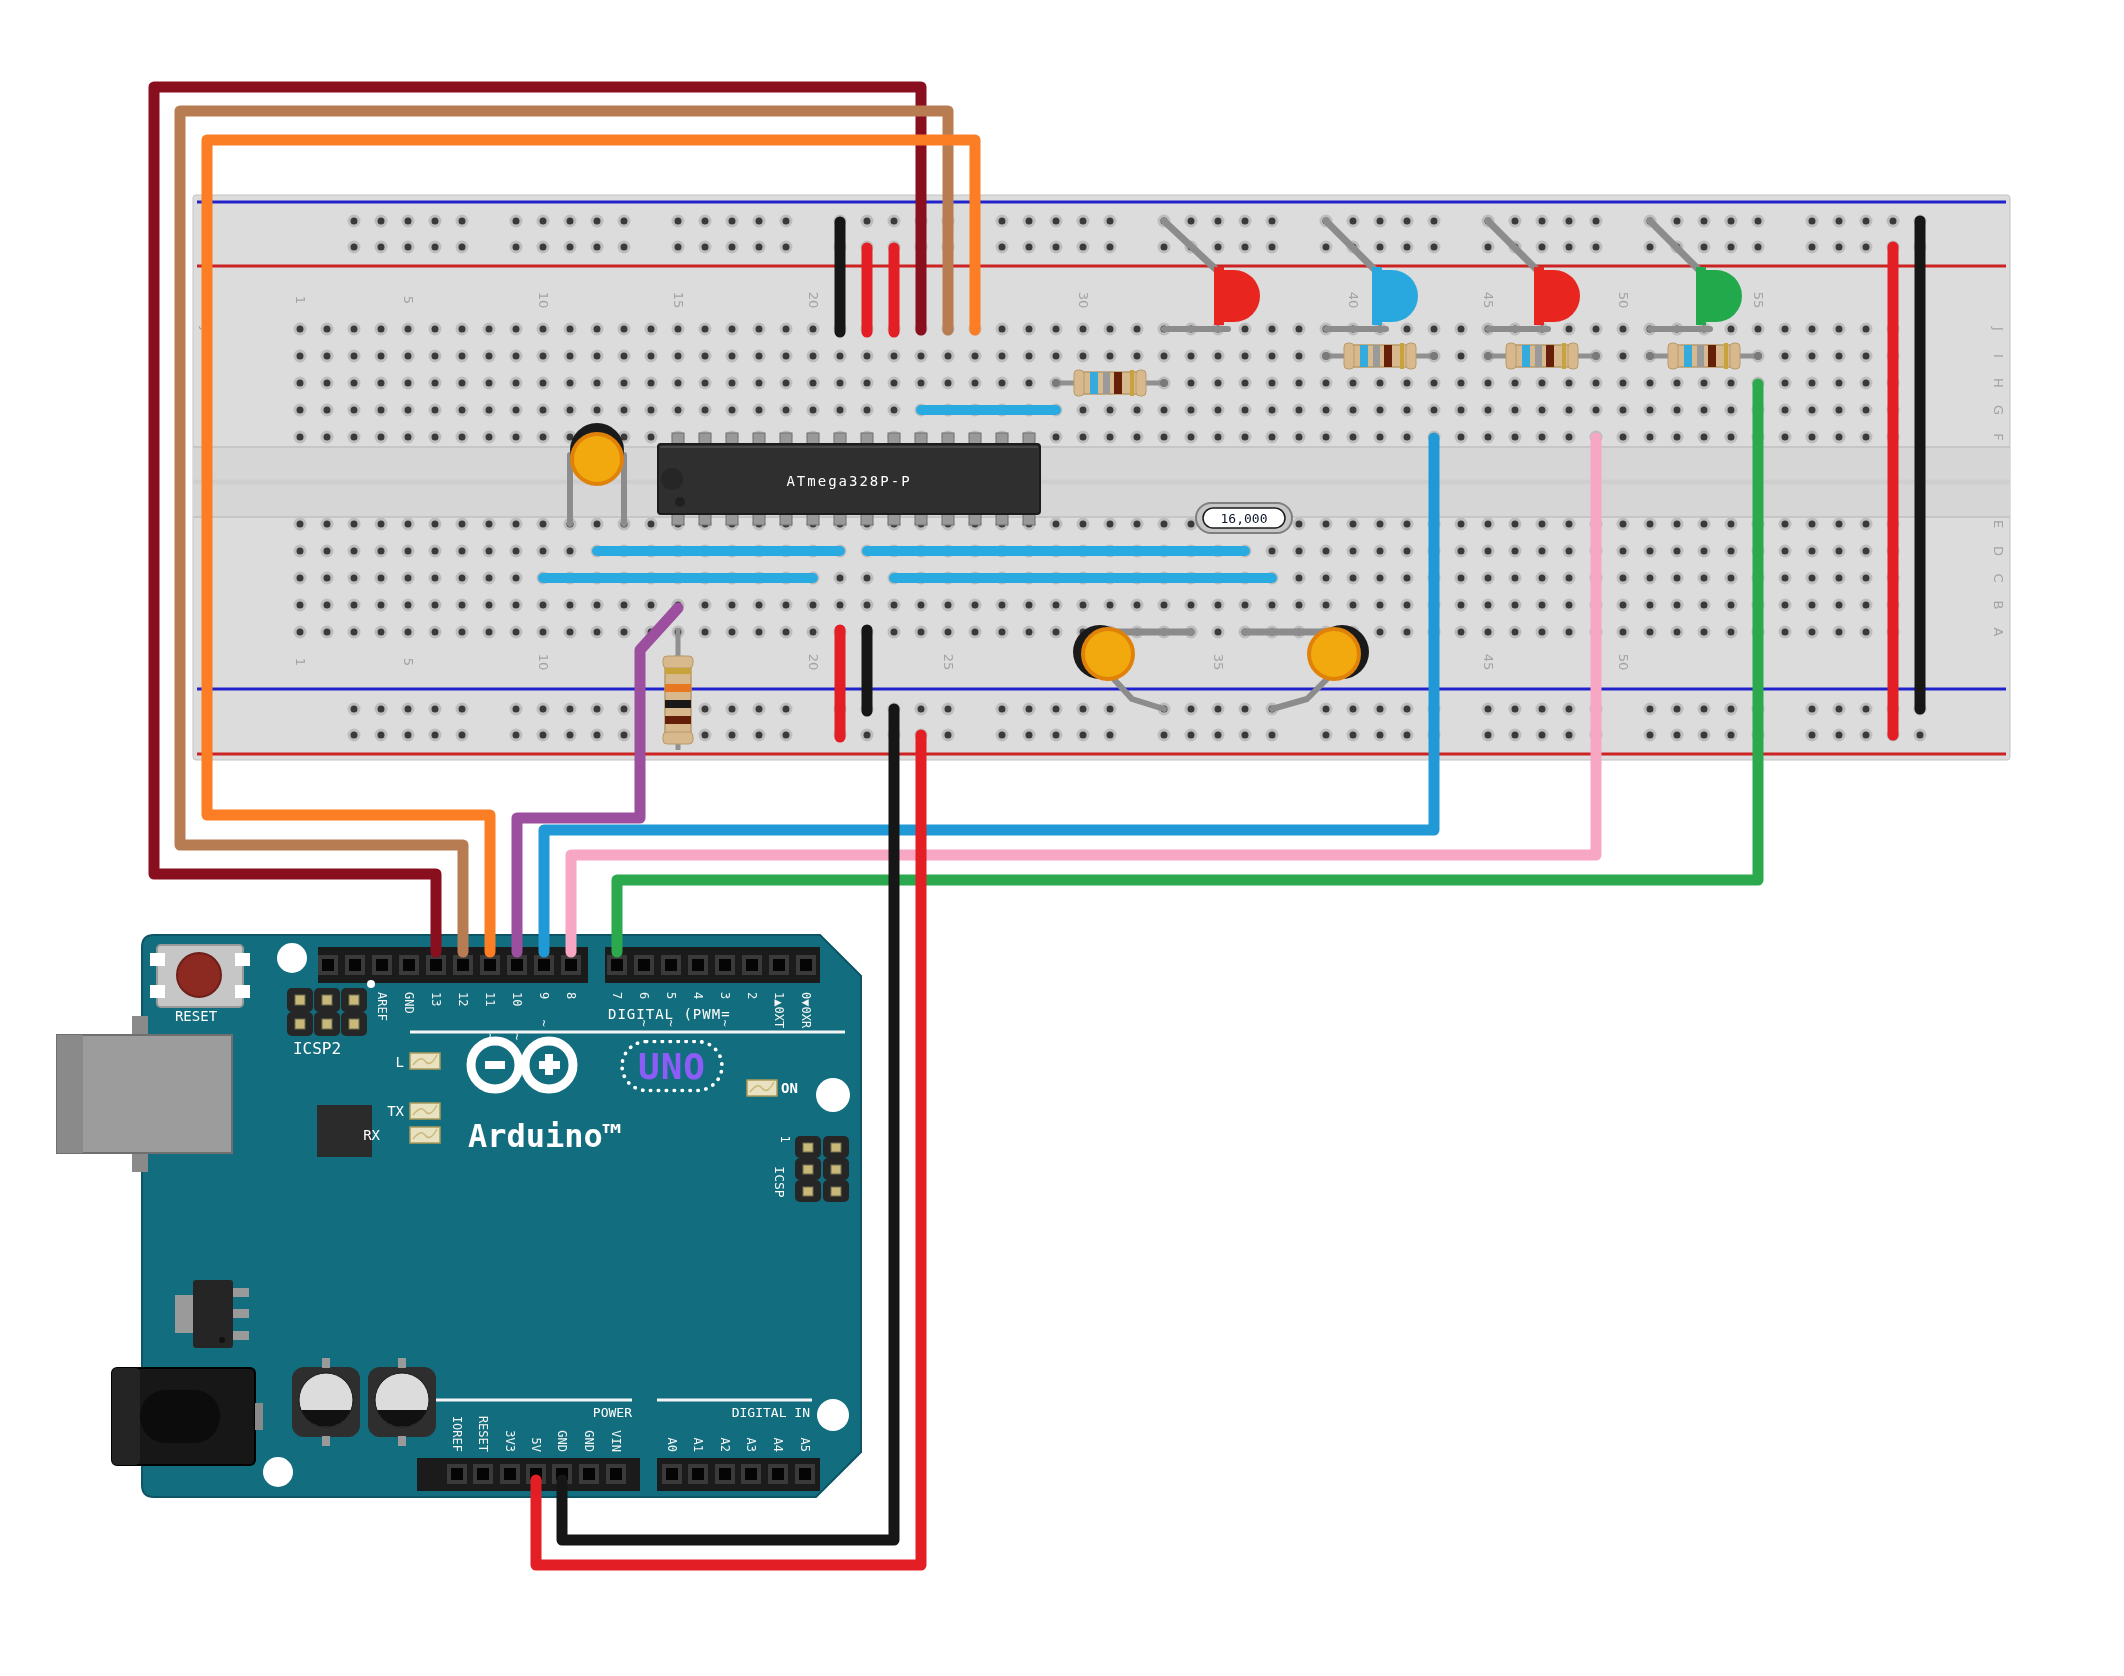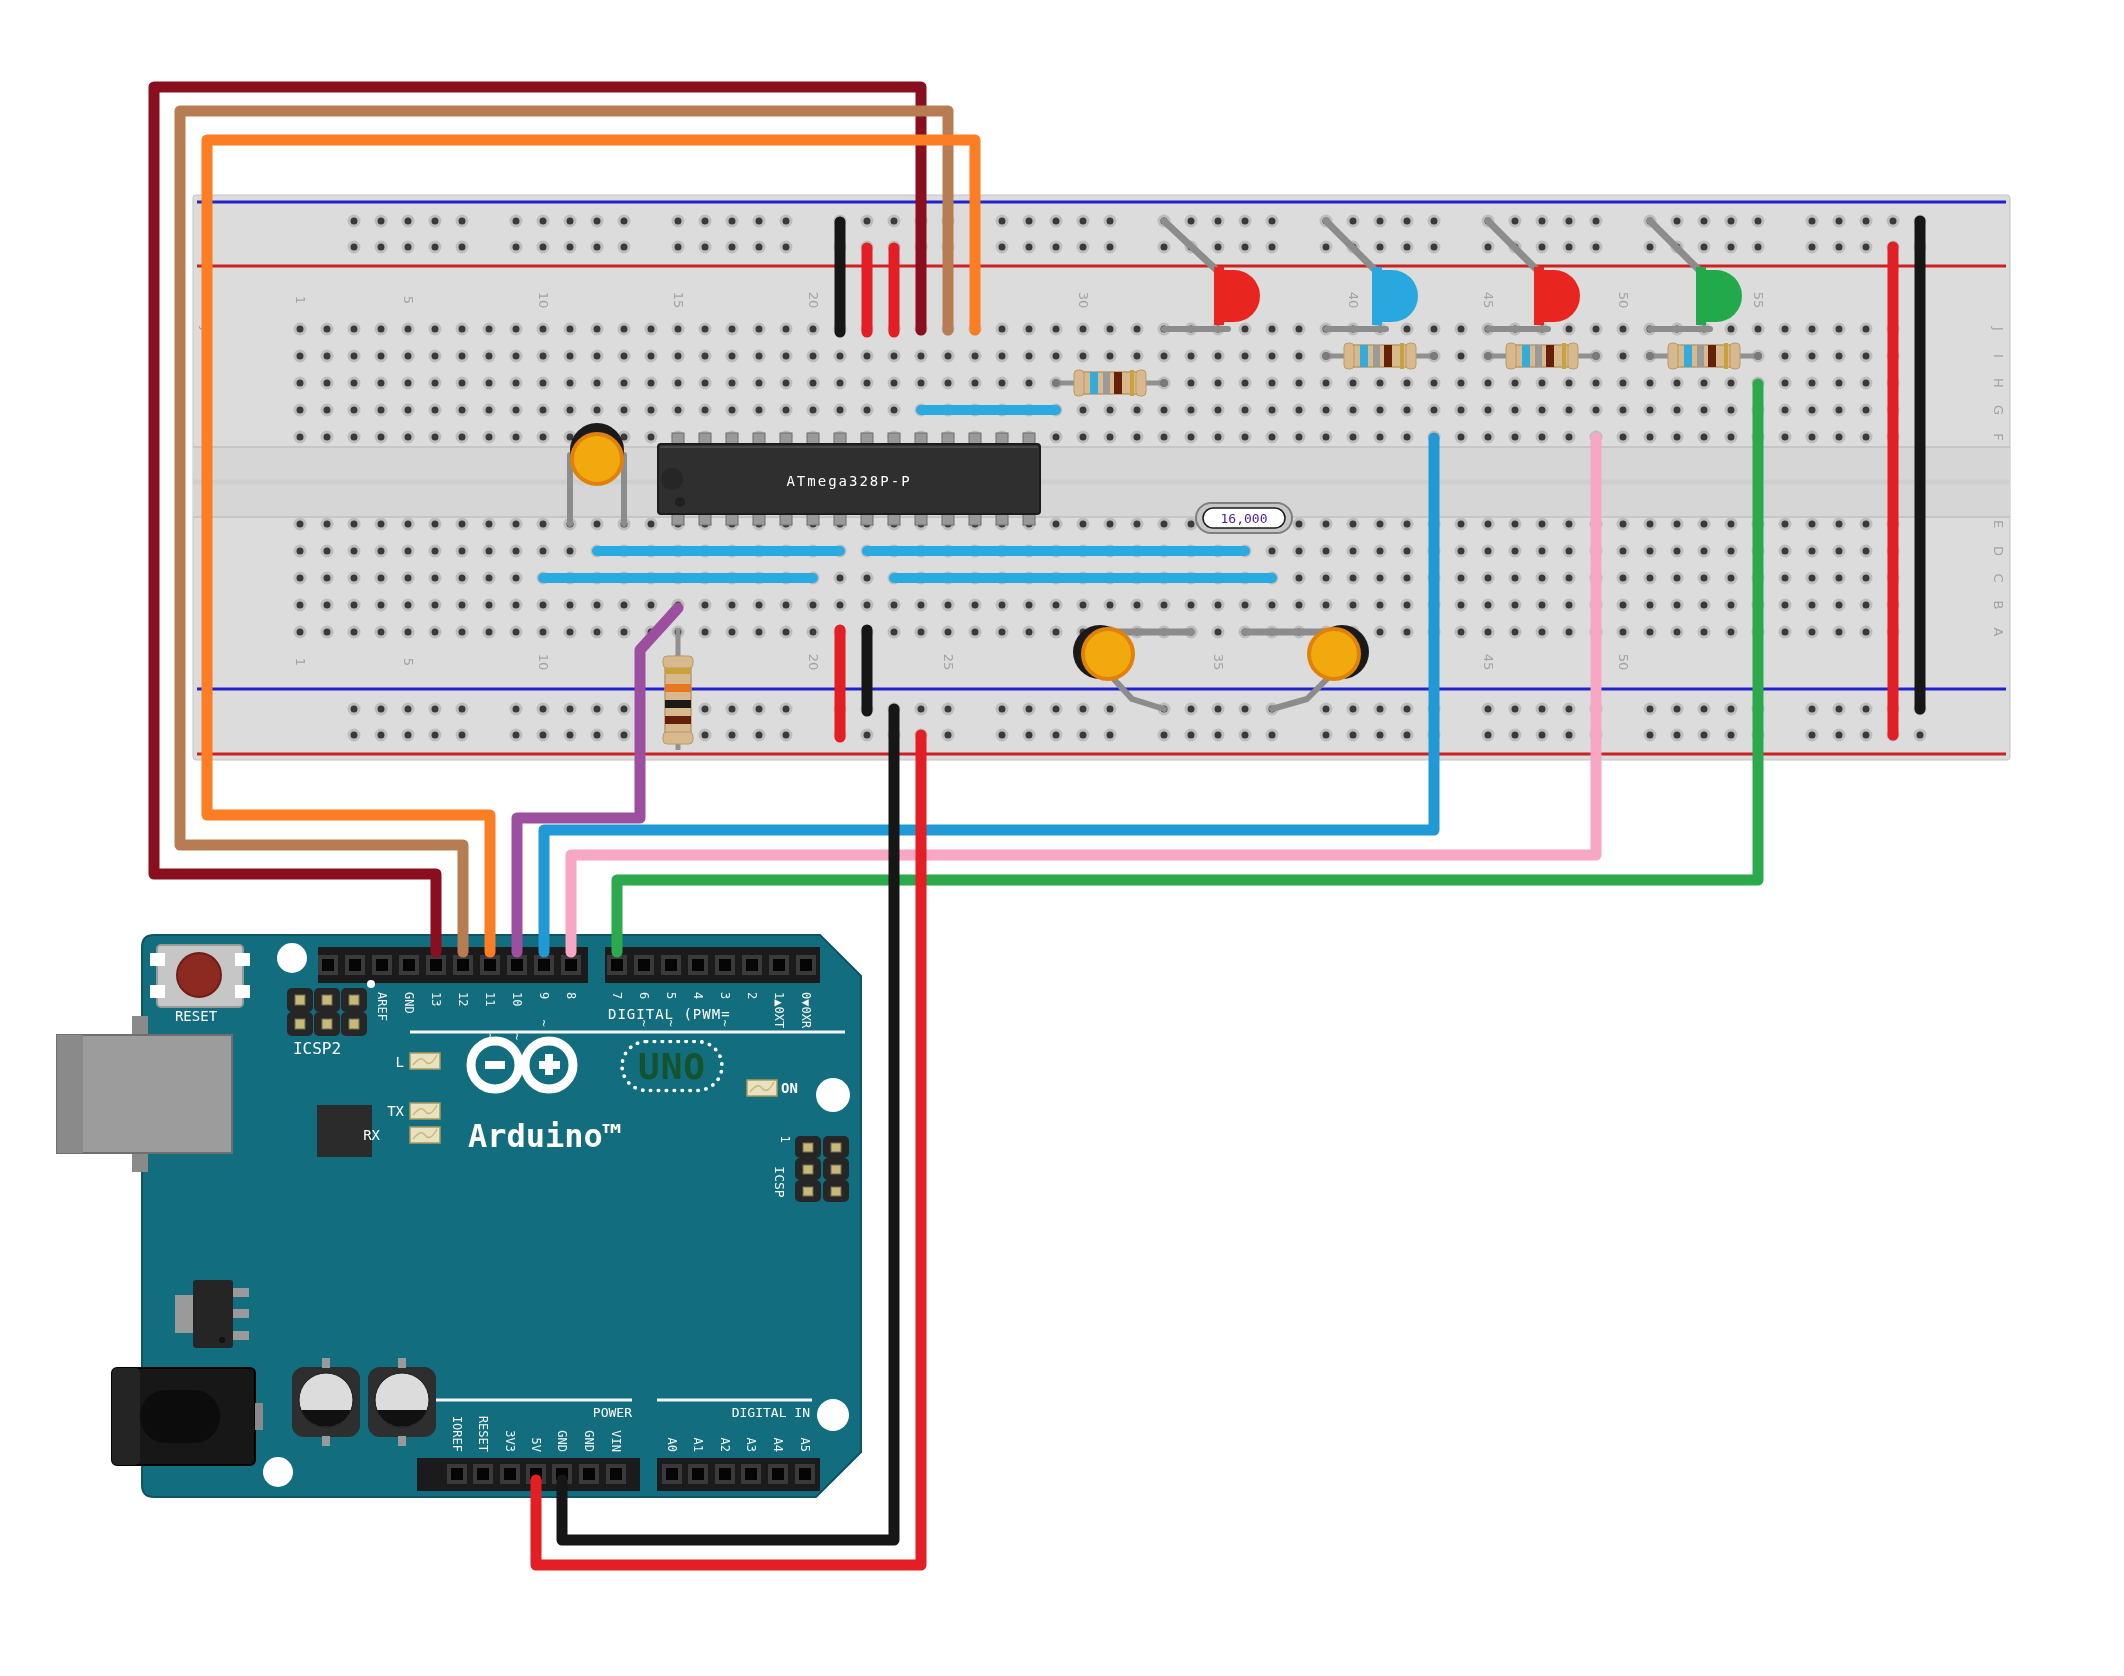--- a/index.html
+++ b/index.html
@@ -4,25 +4,25 @@
 <style>
   html,body{margin:0;padding:0;background:#ffffff;}
   #scene{position:relative;width:2124px;height:1676px;background:#ffffff;overflow:hidden;
          font-family:"DejaVu Sans",sans-serif;}
   #board-svg{position:absolute;left:0;top:0;}
   .lbl{position:absolute;font-family:"DejaVu Sans Mono",monospace;color:#ffffff;
        white-space:nowrap;transform:translate(-50%,-50%);}
   .lbl.left{transform:translate(0,-50%);}
   .lbl.right{transform:translate(-100%,-50%);}
   .lbl.rot{transform:translate(-50%,-50%) rotate(90deg);}
-  .lbl.dark{color:#4c1d95;}
+  .lbl.dark{color:#0f172a;}
   #uno-badge{position:absolute;left:672px;top:1066px;transform:translate(-50%,-50%);
              border:4px dotted #ffffff;border-radius:28px;padding:2px 14px;
              font-family:"DejaVu Sans Mono",monospace;font-weight:bold;font-size:36px;
-             color:#14532d;letter-spacing:1px;}
+             color:#8b5cf6;letter-spacing:1px;}
 </style>
 </head>
 <body>
 
 <div id="scene">
   <svg id="board-svg" width="2124" height="1676" viewBox="0 0 2124 1676">
       <g>
         <rect x="193" y="195" width="1817" height="565" fill="#dcdcdc" stroke="#c3c3c3" rx="3"></rect>
         <rect x="193" y="446" width="1817" height="72" fill="#d6d6d6"></rect>
         <line x1="193" y1="447" x2="2010" y2="447" stroke="#c6c6c6" stroke-width="2"></line>

